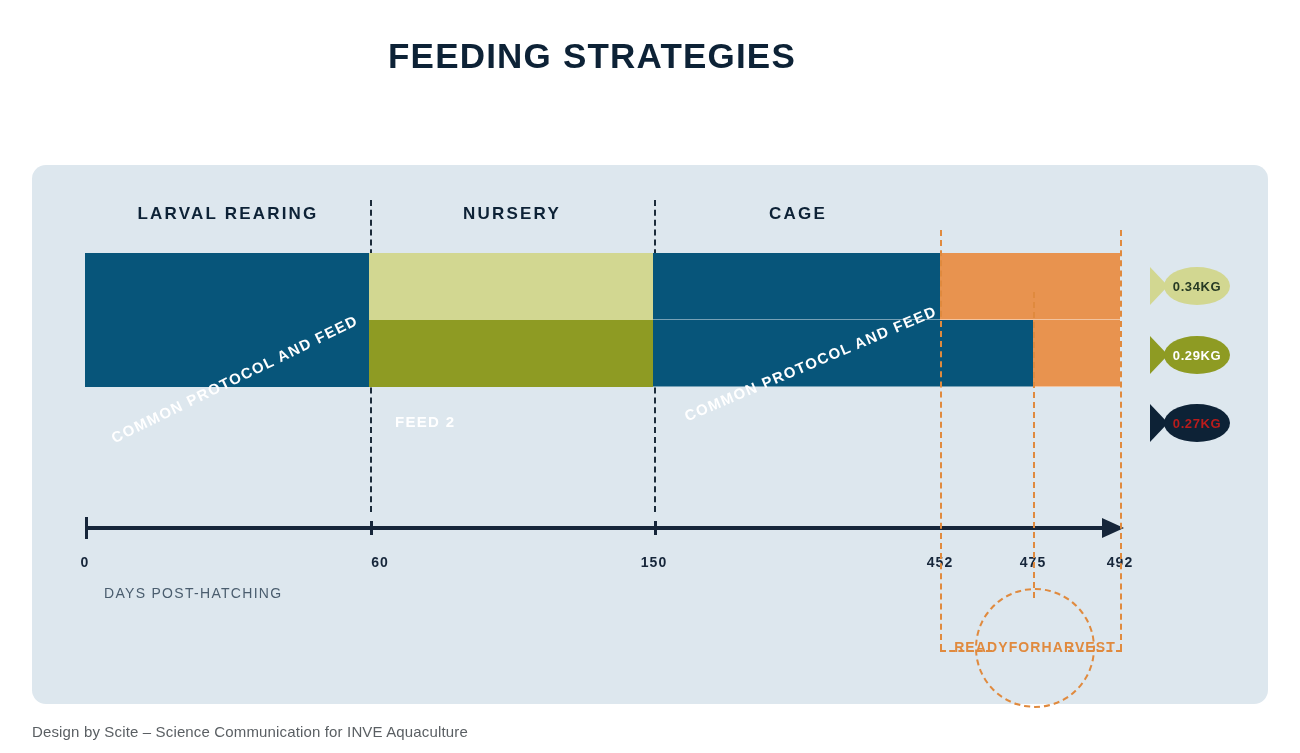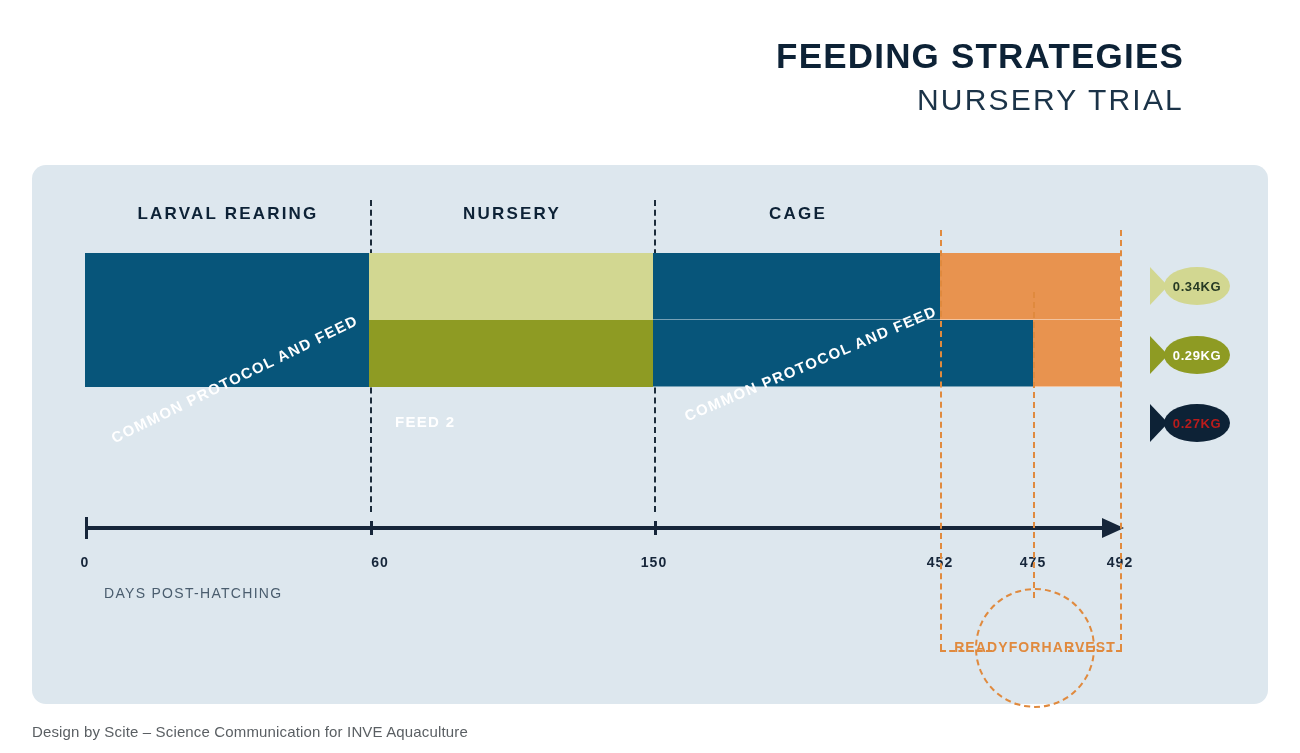--- a/index.html
+++ b/index.html
@@ -6,21 +6,21 @@
   html, body { margin: 0; padding: 0; }
   body {
     width: 1300px; height: 753px;
     background: #ffffff;
     font-family: "Liberation Sans", sans-serif;
     overflow: hidden;
     position: relative;
   }
 
   
-  #title-block { position: absolute; left: 0; top: 38px; width: 1184px; text-align: right; }
+  #title-block { position: absolute; left: 0; top: 38px; width: 1184px; text-align: center; }
   #main-title {
     font-size: 35px; font-weight: bold; letter-spacing: 1.2px;
     color: #0d2236; line-height: 1.0; margin: 0;
   }
   #sub-title {
     font-size: 30px; font-weight: normal; letter-spacing: 2.2px;
     color: #1b3348; line-height: 1.0; margin: 12px 0 0 0;
   }
 
   
@@ -194,21 +194,20 @@
   #footer {
     position: absolute; left: 32px; top: 723px;
     font-size: 15px; color: #5a5f63; letter-spacing: 0.15px; white-space: nowrap; text-align: right;
   }
 </style>
 </head>
 <body>
 
 <div id="title-block">
   <h1 id="main-title">FEEDING STRATEGIES</h1>
-  <h2 id="sub-title">NURSERY TRIAL</h2>
 </div>
 
 <div id="panel"></div>
 
 <div class="phase-label" id="phase-larval">LARVAL REARING</div>
 <div class="phase-label" id="phase-nursery">NURSERY</div>
 <div class="phase-label" id="phase-cage">CAGE</div>
 
 <div class="section-divider" id="divider-60"></div>
 <div class="section-divider" id="divider-120"></div>

